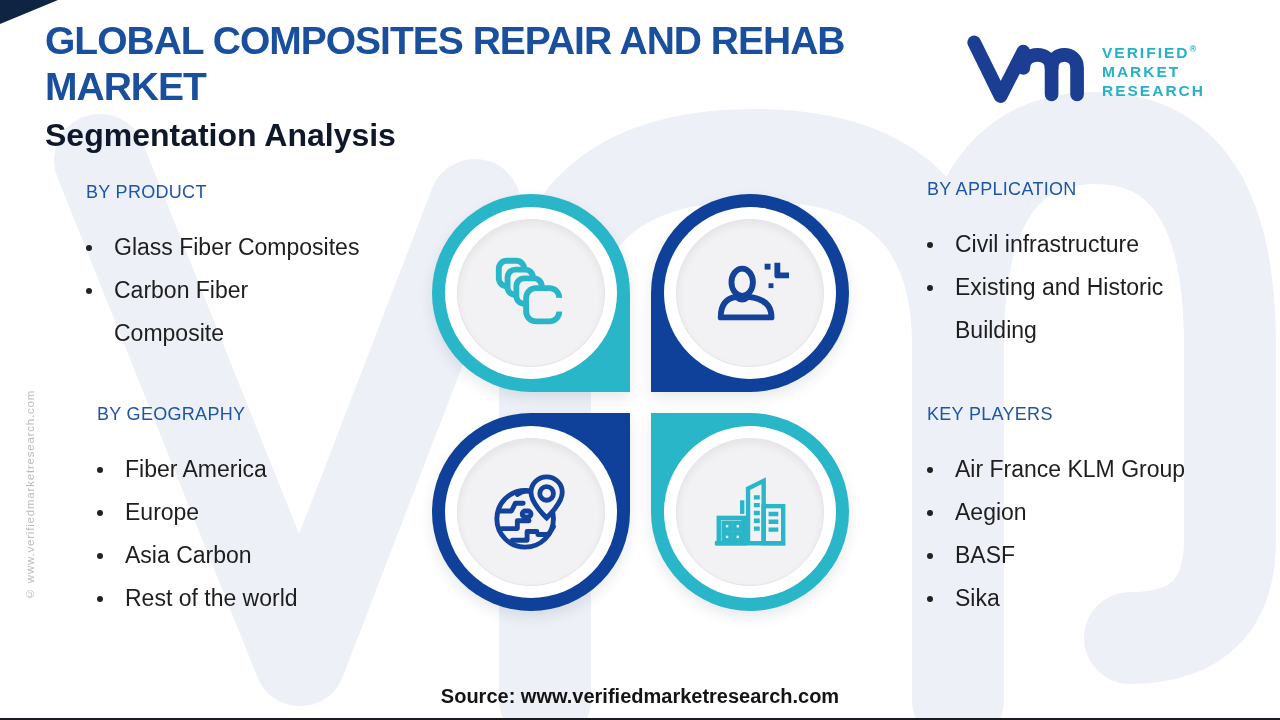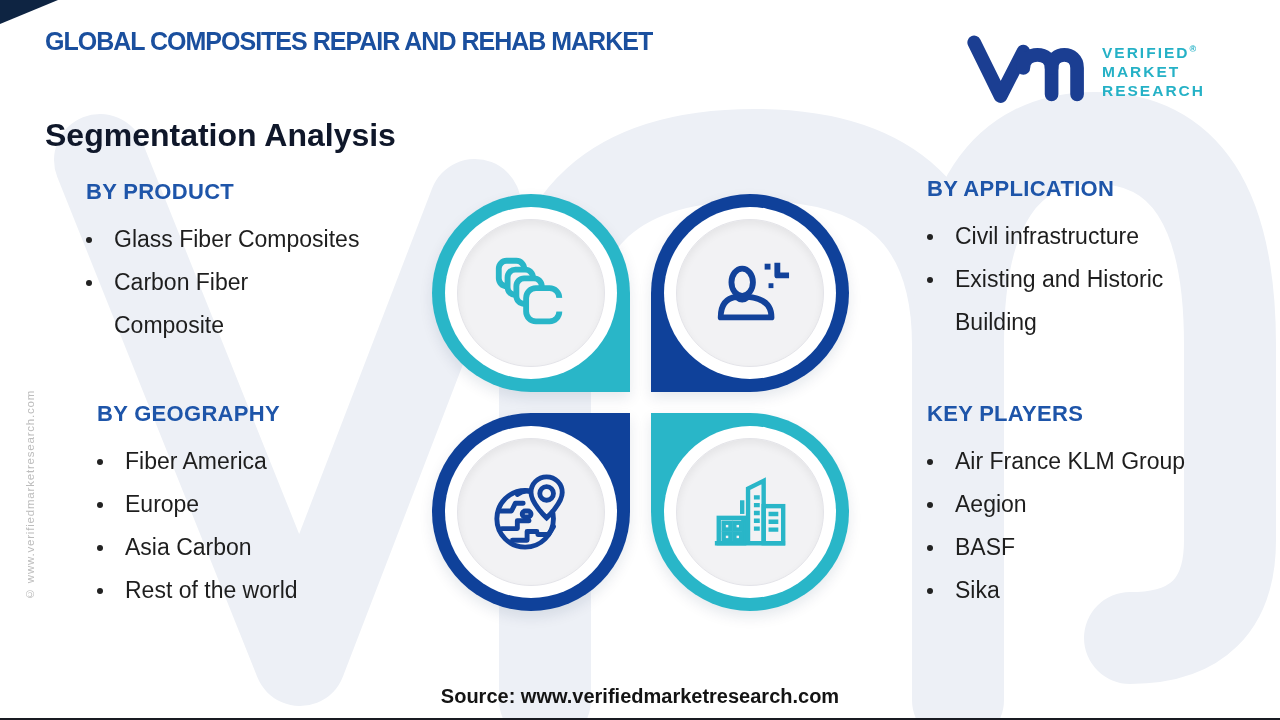--- a/index.html
+++ b/index.html
@@ -11,40 +11,40 @@
   
   .bg-mark { position:absolute; left:0; top:0; }
 
   
   .corner-triangle { position:absolute; left:0; top:0; width:0; height:0;
     border-top:24px solid #0e2442; border-right:58px solid transparent; }
   .bottom-bar { position:absolute; left:0; bottom:0; width:100%; height:2px; background:#191b22; }
 
   
   .title { position:absolute; left:45px; top:18px; width:900px;
-    font-size:25px; line-height:46px; font-weight:700; letter-spacing:-1px; color:#1a4f9e; }
+    font-size:39px; line-height:46px; font-weight:700; letter-spacing:-1px; color:#1a4f9e; }
   .subtitle { position:absolute; left:45px; top:117px;
     font-size:32px; font-weight:700; color:#0f172a; }
 
   
   .logo { position:absolute; left:966px; top:30px; display:flex; align-items:flex-start; }
   .logo-monogram { width:122px; height:74px; }
   .logo-text { margin-left:14px; margin-top:10px; }
   .logo-line { font-size:15.5px; line-height:19px; font-weight:700; letter-spacing:2px; color:#25b1c6; }
   .reg { font-size:9px; vertical-align:super; color:#25b1c6; letter-spacing:0; }
 
   
   .side-copyright { position:absolute; left:24px; top:255px; height:345px;
     writing-mode:vertical-rl; transform:rotate(180deg);
     font-size:11.5px; letter-spacing:0.8px; color:#bcbcbc; }
 
   
   .panel { position:absolute; }
-  .panel h3 { font-size:22px; font-weight:700; letter-spacing:0.3px; color:#1e55a9; line-height:26px; }
-  .panel ul { list-style:none; margin-top:13px; }
+  .panel h3 { font-size:18px; font-weight:400; letter-spacing:0.3px; color:#1e55a9; line-height:26px; }
+  .panel ul { list-style:none; margin-top:21px; }
   .panel li { display:flex; align-items:flex-start; }
   .dot { flex:0 0 auto; width:6px; height:6px; border-radius:50%; background:#222222; margin-top:19px; margin-right:22px; }
   .item-text { font-size:23px; line-height:43px; color:#1e1e1e; white-space:pre-line; }
 
   #panel-product     { left:86px;  top:179px; width:340px; }
   #panel-geography   { left:97px;  top:401px; width:340px; }
   #panel-application { left:927px; top:176px; width:310px; }
   #panel-keyplayers  { left:927px; top:401px; width:310px; }
 
   

